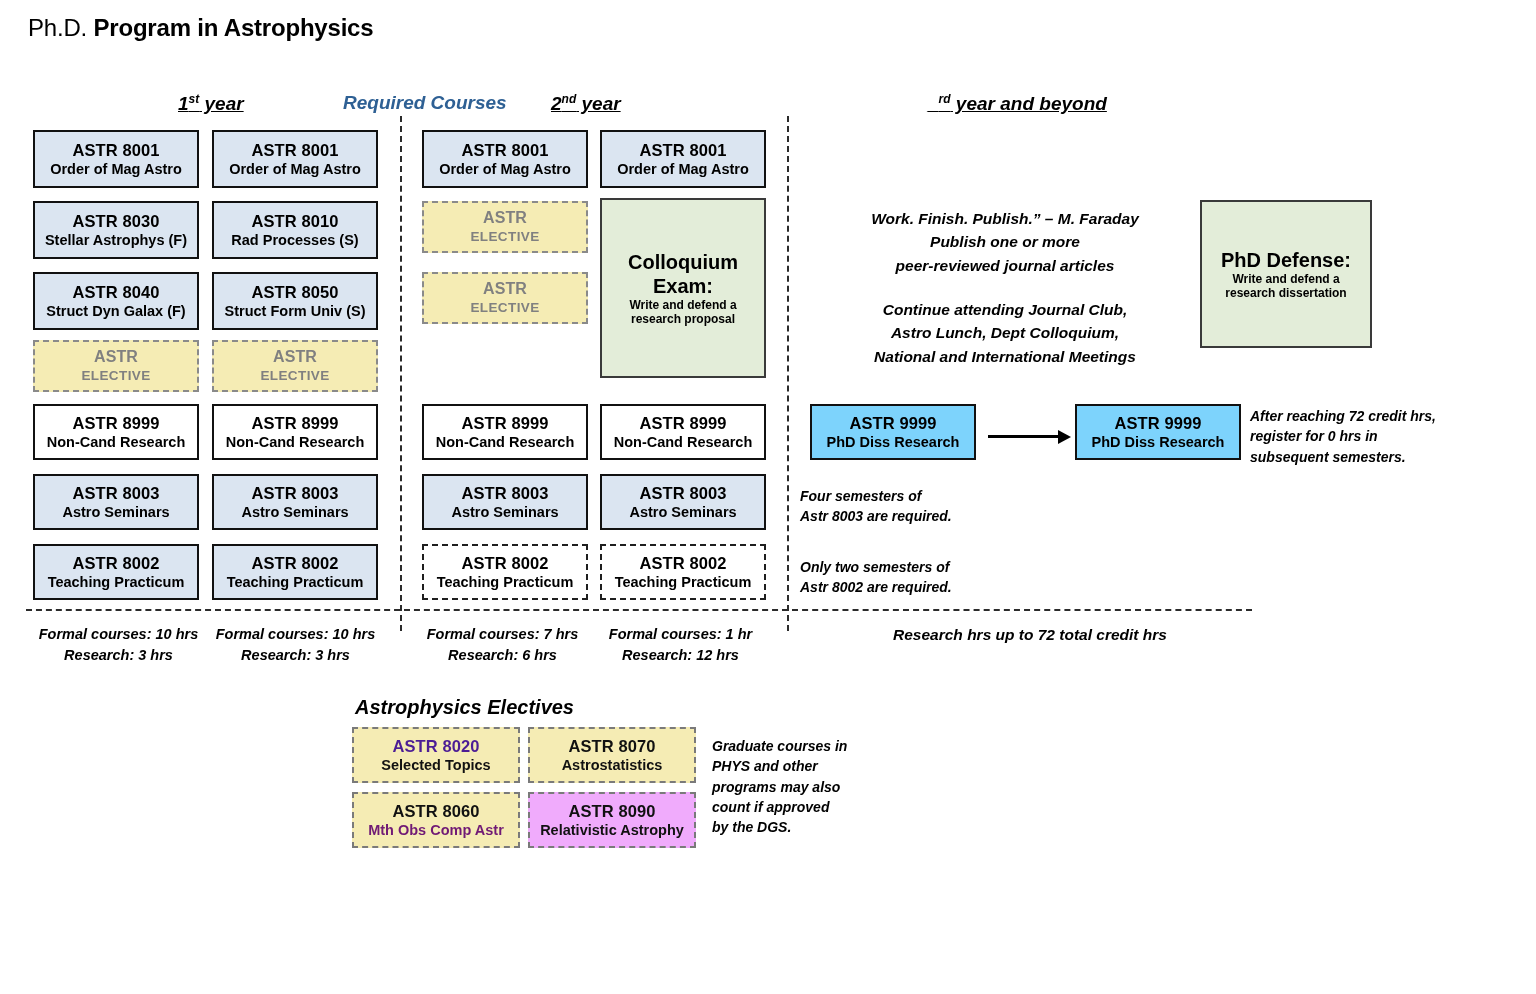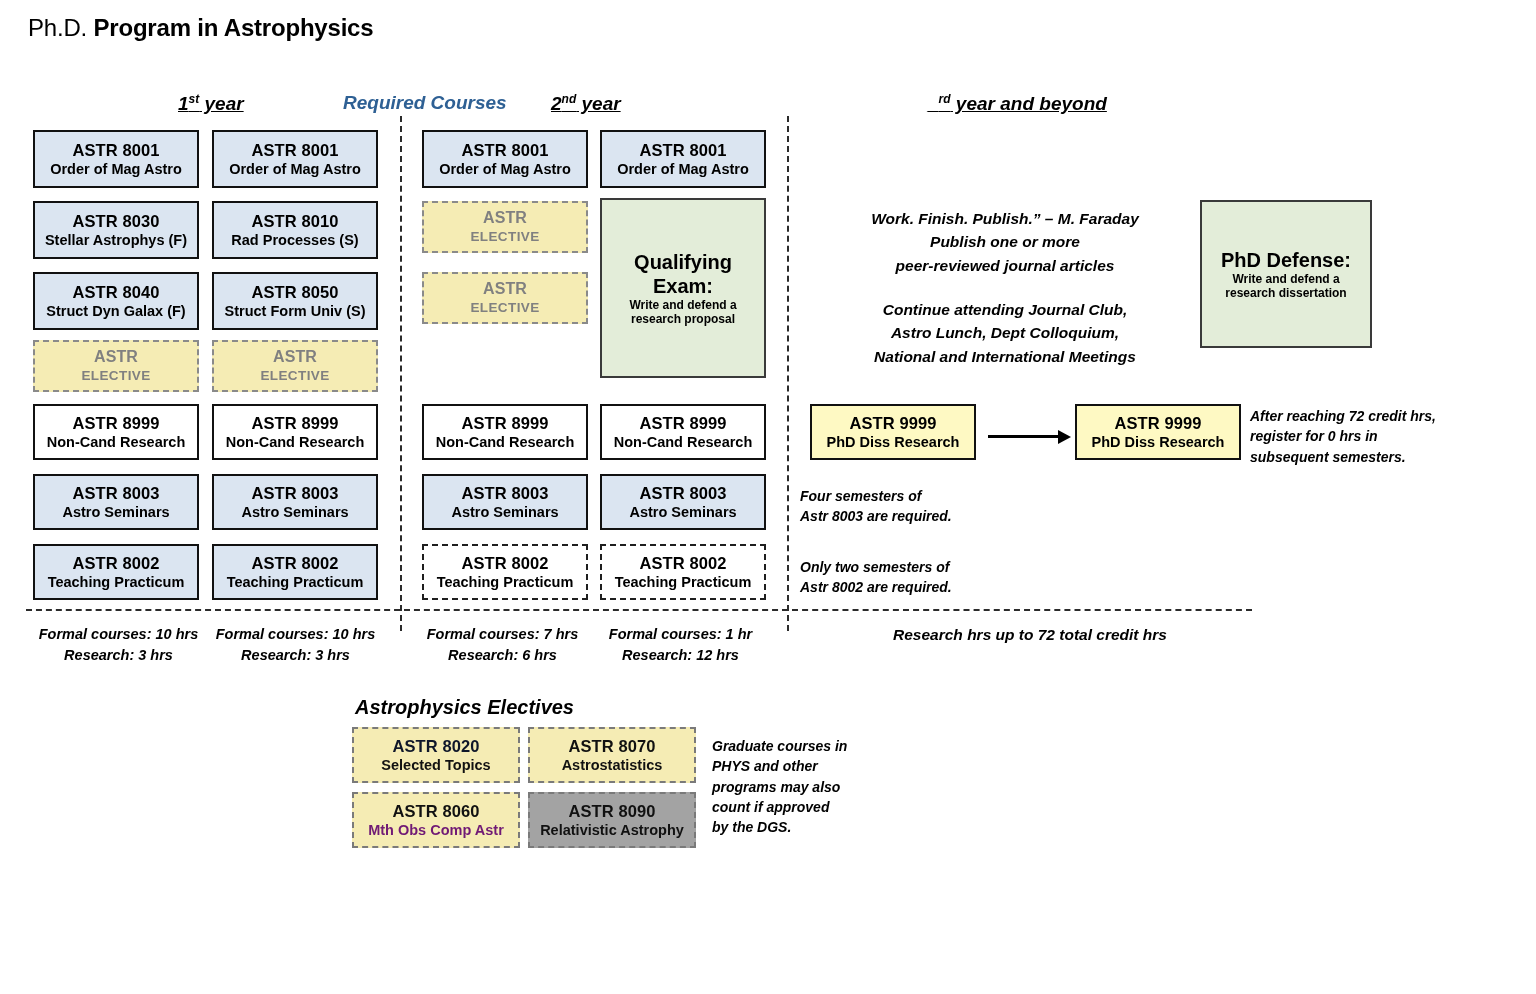--- a/index.html
+++ b/index.html
@@ -77,21 +77,21 @@
     letter-spacing: 0.1px;
   }
   .box .name {
     font-size: 14.5px;
     font-weight: 600;
     margin-top: 2px;
   }
 
   
   .b-blue  { background: #dbe5f1; border: 2.5px solid #111111; }
-  .b-white { background: #fef9c3; border: 2.5px solid #111111; }
+  .b-white { background: #7dd3fc; border: 2.5px solid #111111; }
   .b-white-thin { background: #ffffff; border: 2px solid #111111; }
   .b-dash-yellow {
     background: #f5ecb4;
     border: 2.5px dashed #8a8a8a;
   }
   .b-dash-yellow .code,
   .b-dash-yellow .name { color: #808080; }
   .b-dash-white {
     background: #ffffff;
     border: 2.5px dashed #1f1f1f;
@@ -277,21 +277,21 @@
     <div class="code">ASTR 8002</div>
     <div class="name">Teaching Practicum</div>
   </div>
 
   <div class="abs box b-blue" style="left:600px; top:130px; width:166px; height:58px;">
     <div class="code">ASTR 8001</div>
     <div class="name">Order of Mag Astro</div>
   </div>
 
   <div class="abs bigbox b-green" style="left:600px; top:198px; width:166px; height:180px;">
-    <div class="head">Qualifying</div>
+    <div class="head">Colloquium</div>
     <div class="head">Exam:</div>
     <div class="sub" style="white-space:pre-line;">Write and defend a
 research proposal</div>
   </div>
 
   <div class="abs box b-white-thin" style="left:600px; top:404px; width:166px; height:56px;">
     <div class="code">ASTR 8999</div>
     <div class="name">Non-Cand Research</div>
   </div>
   <div class="abs box b-blue" style="left:600px; top:474px; width:166px; height:56px;">
@@ -345,32 +345,32 @@
 Research: 3 hrs</div>
   <div class="abs summary" style="left:420px; top:624px; width:165px;">Formal courses: 7 hrs
 Research: 6 hrs</div>
   <div class="abs summary" style="left:598px; top:624px; width:165px;">Formal courses: 1 hr
 Research: 12 hrs</div>
   <div class="abs summary" style="left:860px; top:624px; width:340px; font-size:15.5px;">Research hrs up to 72 total credit hrs</div>
 
   <div class="abs" id="electives-title" style="left:355px; top:696px;">Astrophysics Electives</div>
 
   <div class="abs box b-dash-yellow" style="left:352px; top:727px; width:168px; height:56px; background:#f5ecb4; border-color:#7a7a7a;">
-    <div class="code" style="color:#0f172a;">ASTR 8020</div>
+    <div class="code" style="color:#4c1d95;">ASTR 8020</div>
     <div class="name" style="color:#111;">Selected Topics</div>
   </div>
   <div class="abs box b-dash-yellow" style="left:528px; top:727px; width:168px; height:56px; background:#f5ecb4; border-color:#7a7a7a;">
     <div class="code" style="color:#111;">ASTR 8070</div>
     <div class="name" style="color:#111;">Astrostatistics</div>
   </div>
   <div class="abs box b-dash-yellow" style="left:352px; top:792px; width:168px; height:56px; background:#f5ecb4; border-color:#7a7a7a;">
     <div class="code" style="color:#111;">ASTR 8060</div>
     <div class="name" style="color:#701a75;">Mth Obs Comp Astr</div>
   </div>
-  <div class="abs box b-dash-yellow" style="left:528px; top:792px; width:168px; height:56px; background:#a3a3a3; border-color:#7a7a7a;">
+  <div class="abs box b-dash-yellow" style="left:528px; top:792px; width:168px; height:56px; background:#f0abfc; border-color:#7a7a7a;">
     <div class="code" style="color:#111;">ASTR 8090</div>
     <div class="name" style="color:#111;">Relativistic Astrophy</div>
   </div>
 
   <div class="abs note" style="left:712px; top:736px; width:180px;">Graduate courses in
 PHYS and other
 programs may also
 count if approved
 by the DGS.</div>
 

